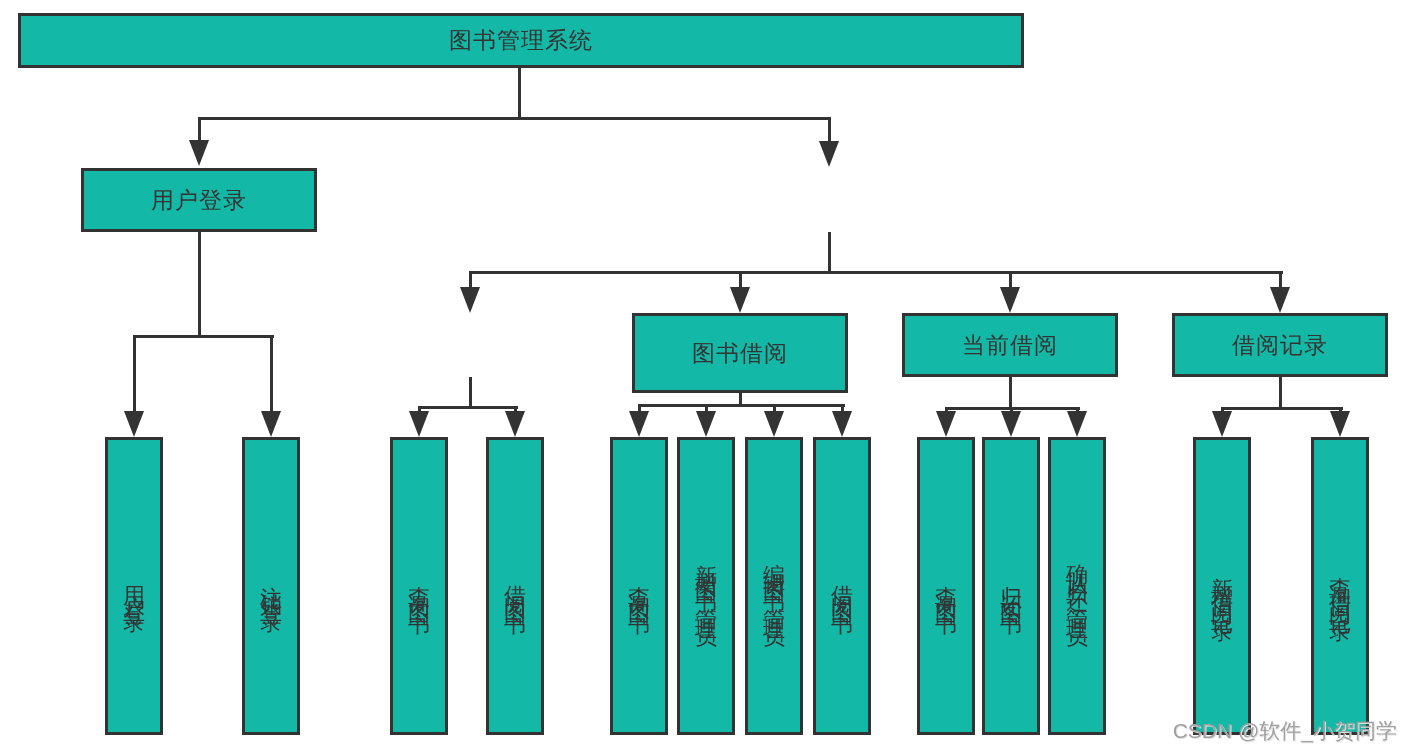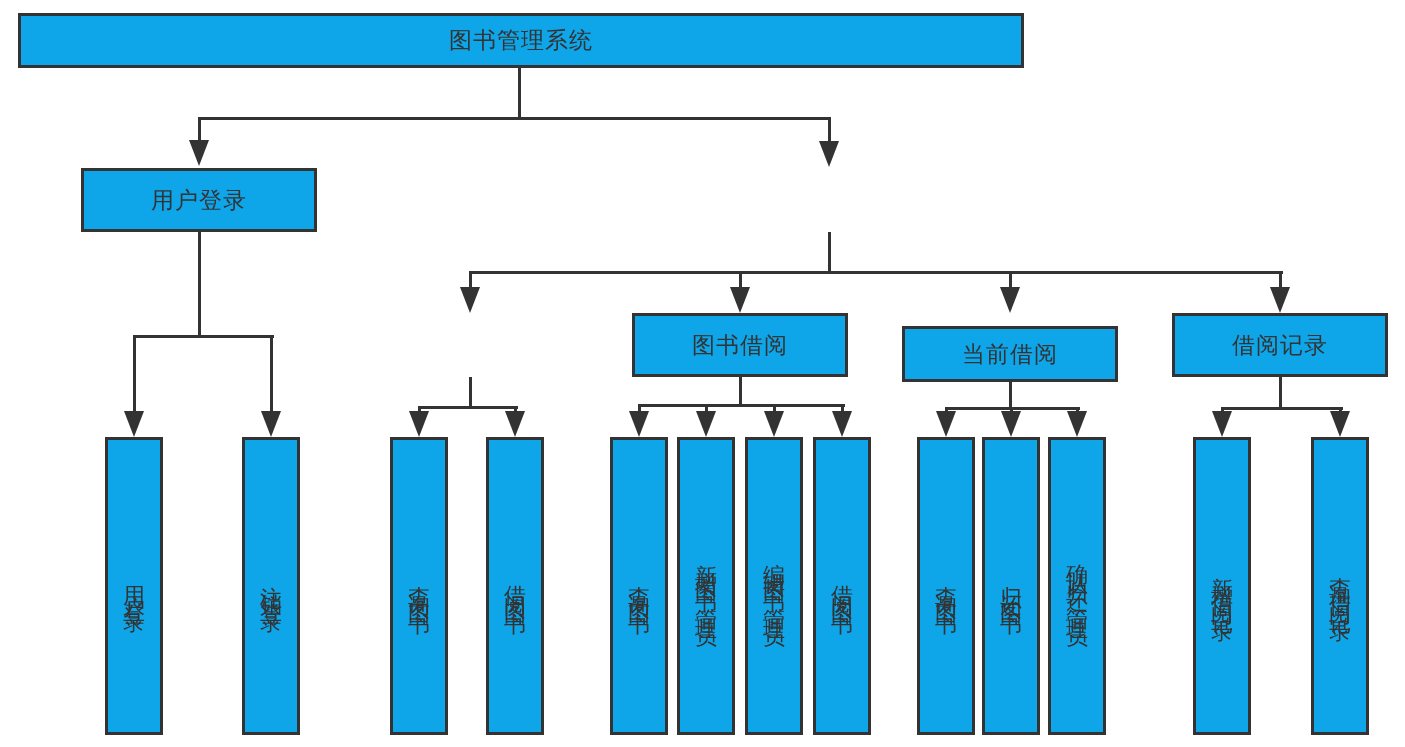--- a/index.html
+++ b/index.html
@@ -13,21 +13,21 @@
     width:1405px;
     height:747px;
     background:var(--bg);
     overflow:hidden;
     font-family:"Liberation Sans","DejaVu Sans",sans-serif;
   }
   .node{
     position:absolute;
     box-sizing:border-box;
     border:3px solid var(--line);
-    background:#0ea5e9;
+    background:#14b8a6;
     display:flex;
     align-items:center;
     justify-content:center;
     color:var(--text);
   }
   .hlabel{
     font-size:23px;
     letter-spacing:1px;
     white-space:nowrap;
   }
@@ -120,24 +120,24 @@
     </div>
 
   <div class="node" style="left:18px;top:13px;width:1006px;height:55px">
     <span class="hlabel">图书管理系统</span>
   </div>
 
   <div class="node" style="left:81px;top:168px;width:236px;height:64px">
     <span class="hlabel">用户登录</span>
   </div>
 
-  <div class="node" style="left:632px;top:313px;width:216px;height:64px">
+  <div class="node" style="left:632px;top:313px;width:216px;height:80px">
     <span class="hlabel">图书借阅</span>
   </div>
-  <div class="node" style="left:902px;top:326px;width:216px;height:56px">
+  <div class="node" style="left:902px;top:313px;width:216px;height:64px">
     <span class="hlabel">当前借阅</span>
   </div>
   <div class="node" style="left:1172px;top:313px;width:216px;height:64px">
     <span class="hlabel">借阅记录</span>
   </div>
 
   <div class="node" style="left:105px;top:437px;width:58px;height:298px">
     <span class="vlabel">用户登录</span>
   </div>
   <div class="node" style="left:242px;top:437px;width:58px;height:298px">
@@ -174,13 +174,14 @@
     <span class="vlabel">确认归还（管理员）</span>
   </div>
 
   <div class="node" style="left:1193px;top:437px;width:58px;height:298px">
     <span class="vlabel">新增借阅记录</span>
   </div>
   <div class="node" style="left:1311px;top:437px;width:58px;height:298px">
     <span class="vlabel">查询借阅记录</span>
   </div>
 
+  <div class="watermark">CSDN @软件_小贺同学</div>
 </div>
 
 </body></html>

